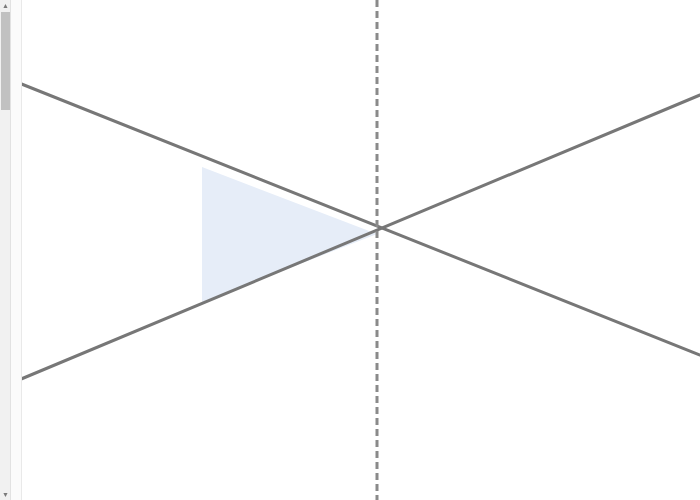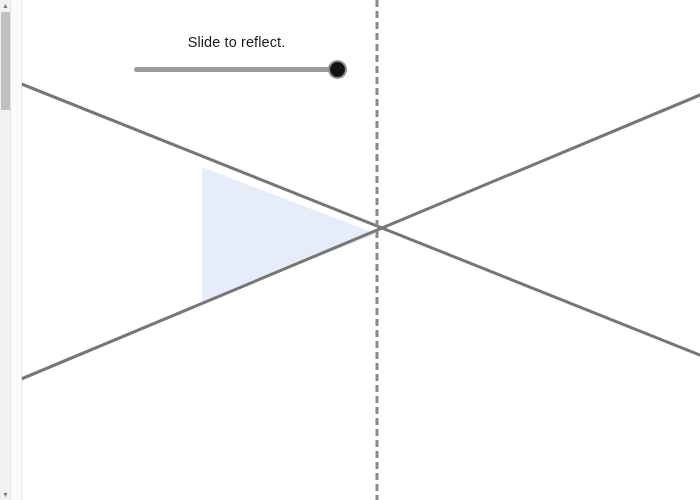--- a/index.html
+++ b/index.html
@@ -131,19 +131,14 @@
     <line x1="377" y1="0" x2="377" y2="500" stroke="#8a8a8a" stroke-width="3" stroke-dasharray="7 4"></line>
   </svg>
 
   <div class="scrollbar">
     <div class="scroll-arrow up">▲</div>
     <div class="scroll-thumb"></div>
     <div class="scroll-arrow down">▼</div>
   </div>
   <div class="gutter"></div>
 
-  <div class="slider-wrap">
-    <div class="slider-label">Slide to reflect.</div>
-    <div class="slider-track"></div>
-    <div class="slider-handle"></div>
-  </div>
 
 </div>
 
 </body></html>

